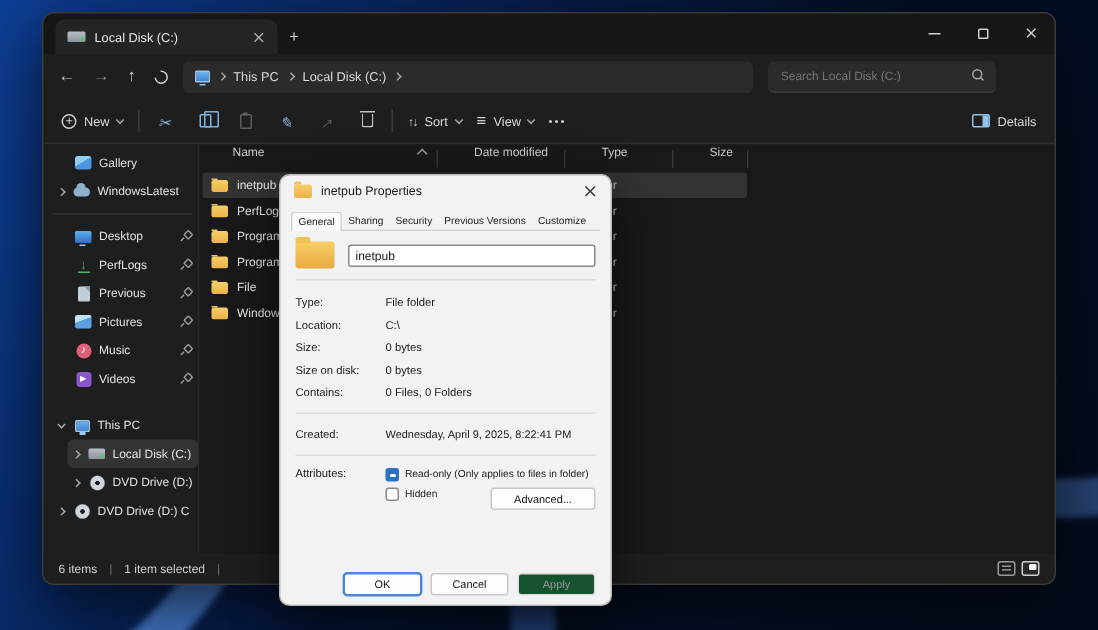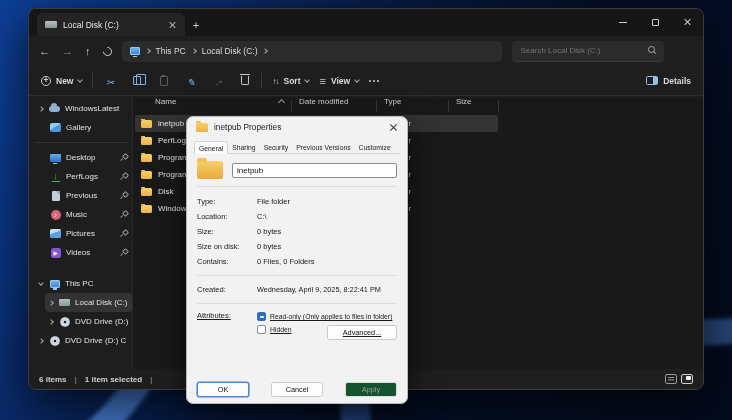--- a/index.html
+++ b/index.html
@@ -55,21 +55,21 @@
   .i-monitor::after{content:"";position:absolute;left:2px;bottom:-3px;width:4px;height:1.5px;background:#9bc6ef;}
   .search{width:152px;height:21px;background:#2b2b2b;border-radius:4px;border-bottom:1px solid #3a3a3a;
     display:flex;align-items:center;padding:0 7px;gap:5px;}
   .search input{flex:1;background:transparent;border:none;outline:none;color:#9c9c9c;font-size:8px;min-width:0;}
   .i-search{position:relative;width:9px;height:9px;flex:0 0 auto;}
   .i-search::before{content:"";position:absolute;left:0;top:0;width:5px;height:5px;border:1.1px solid #a8a8a8;border-radius:50%;}
   .i-search::after{content:"";position:absolute;left:5.5px;top:5.5px;width:3px;height:1.1px;background:#a8a8a8;transform:rotate(45deg);}
 
   .cmdbar{position:absolute;left:0;top:57px;right:0;height:30px;display:flex;align-items:center;padding:0 12px;gap:10px;
     border-bottom:1px solid #2d2d2d;}
-  .cbtn{display:flex;align-items:center;gap:5px;color:#dadada;font-size:8.5px;font-weight:bold;}
+  .cbtn{display:flex;align-items:center;gap:5px;color:#dadada;font-size:8.5px;}
   .i-new{position:relative;width:10px;height:10px;border:1px solid #cfcfcf;border-radius:50%;}
   .i-new::before{content:"+";position:absolute;left:1.6px;top:-1.6px;font-size:8.5px;color:#cfcfcf;}
   .vdiv{width:1px;height:15px;background:#3a3a3a;}
   .tools{display:flex;gap:14px;align-items:center;}
   .ic16{width:13px;height:13px;display:flex;align-items:center;justify-content:center;}
   .i-cut::before{content:"✂";color:#7fb2e0;font-size:10px;}
   .i-copy{position:relative;width:8px;height:9px;border:1px solid #7fb2e0;border-radius:1px;}
   .i-copy::before{content:"";position:absolute;left:2px;top:-3px;width:8px;height:9px;border:1px solid #7fb2e0;border-radius:1px;}
   .i-paste{position:relative;width:8px;height:10px;border:1px solid #5c5c5c;border-radius:1px;}
   .i-paste::before{content:"";position:absolute;left:1.5px;top:-2px;width:3px;height:2px;background:#5c5c5c;}
@@ -116,37 +116,37 @@
   .i-videos{width:10px;height:10px;border-radius:2.5px;background:#8a55cf;color:#fff;font-size:5.5px;display:flex;align-items:center;justify-content:center;}
   .i-videos::before{content:"▶";}
   .i-folder-s{width:11px;height:8px;background:linear-gradient(#f6cf66,#ecb24d);border-radius:1.5px;position:relative;}
   .i-folder-s::before{content:"";position:absolute;left:0;top:-1.6px;width:4.4px;height:2px;background:#ecbf58;border-radius:1.5px 1.5px 0 0;}
   .i-drive{width:12px;height:7px;background:linear-gradient(#b8bec6,#8d949c);border-radius:1px;position:relative;}
   .i-drive::after{content:"";position:absolute;right:1.4px;bottom:1.2px;width:1.6px;height:1.6px;border-radius:50%;background:#3fd16a;}
   .i-dvd{width:10px;height:10px;border-radius:50%;background:radial-gradient(circle at 50% 50%,#1e1e1e 0 1.4px,#cfd6dd 1.6px 4.4px,#9aa3ac 4.6px);}
 
   .filearea{flex:1;position:relative;background:#191919;}
   .cols{position:relative;height:18px;display:flex;align-items:flex-start;color:#cbcbcb;font-size:8px;}
-  .cols .c{padding-left:8px;white-space:nowrap;}
+  .cols .c{padding-left:25px;white-space:nowrap;}
   .c-name{width:158px;padding-left:22px !important;position:relative;}
   .c-date{width:85px;}
   .c-type{width:72px;}
   .c-size{width:50px;}
   .csep{position:absolute;top:3px;width:1px;height:12px;background:#343434;}
   .sortmark{position:absolute;left:146px;top:1px;width:5px;height:5px;}
   .sortmark::before{content:"";position:absolute;left:0;top:2px;width:4px;height:4px;border-left:1px solid #9a9a9a;border-top:1px solid #9a9a9a;transform:rotate(45deg);}
   .frow{position:relative;display:flex;align-items:center;height:17px;color:#e4e4e4;font-size:8px;margin:0 2px;border-radius:2px;}
   .frow.sel{background:#333333;width:363px;}
   .frow .cell{white-space:nowrap;overflow:hidden;}
   .f-name{width:156px;display:flex;align-items:center;gap:6px;padding-left:6px;}
   .f-date{width:85px;color:#c6c6c6;}
   .f-type{width:72px;color:#c6c6c6;}
 
   .statusbar{position:absolute;left:0;bottom:0;right:0;height:20px;display:flex;align-items:center;
-    padding:0 10px;color:#cfcfcf;font-size:8px;gap:8px;background:#1e1e1e;font-weight:bold;}
+    padding:0 10px;color:#cfcfcf;font-size:8px;gap:8px;background:#1e1e1e;}
   .statusbar .dv{color:#6f6f6f;}
   .viewtggl{display:flex;gap:4px;}
   .i-vlist{width:12px;height:10px;border:1px solid #9a9a9a;border-radius:2px;position:relative;}
   .i-vlist::before{content:"";position:absolute;left:2px;top:2px;width:6px;height:1px;background:#9a9a9a;box-shadow:0 2.4px 0 #9a9a9a;}
   .i-vthumb{width:12px;height:10px;border:1px solid #cfcfcf;border-radius:2px;background:#2a2a2a;position:relative;}
   .i-vthumb::before{content:"";position:absolute;right:1.4px;top:1.4px;width:5px;height:4px;background:#f2f2f2;border-radius:1px;}
 
   
   .dlg{position:absolute;left:186px;top:116px;width:222px;height:288px;background:#f2f2f2;border:1px solid #b9b9b9;
     border-radius:7px;box-shadow:0 10px 30px rgba(0,0,0,.6);z-index:6;color:#1a1a1a;overflow:hidden;}
@@ -164,34 +164,34 @@
   .name-row{display:flex;align-items:center;gap:9px;}
   .i-folder-big{width:26px;height:18px;background:linear-gradient(#f7d067,#eaa93f);border-radius:2px;position:relative;flex:0 0 auto;}
   .i-folder-big::before{content:"";position:absolute;left:0;top:-3.4px;width:10px;height:4px;background:#f0c254;border-radius:2px 2px 0 0;}
   .name-row input{flex:1;height:15px;border:1px solid #8a8a8a;border-radius:2px;font-size:8px;padding:0 4px;background:#fff;color:#111;}
   .dhr{height:1px;background:#dcdcdc;border:none;margin:7px 0;}
   .dhr.short{margin:6px 0;}
   .fld{display:flex;font-size:7.5px;height:15px;align-items:center;}
   .fld .fl{width:60px;flex:0 0 auto;}
   .fld .fv{flex:1;white-space:nowrap;}
   .created .fv{font-size:7.3px;}
-  .attr{display:flex;font-size:7.5px;margin-top:2px;text-decoration:underline;}
+  .attr{display:flex;font-size:7.5px;margin-top:2px;}
   .attr .fl{width:60px;flex:0 0 auto;padding-top:1px;}
   .attr-right{flex:1;}
   .ck-line{display:flex;align-items:center;gap:4px;height:13px;}
   .ckbox{width:9px;height:9px;border-radius:2px;flex:0 0 auto;position:relative;}
   .ck-ind{background:#2f6fc1;border:1px solid #2f6fc1;}
   .ck-ind::before{content:"";position:absolute;left:2px;top:3.4px;width:4px;height:1.4px;background:#fff;border-radius:1px;}
   .ck-off{background:#fff;border:1px solid #8a8a8a;}
   .ck-lbl{font-size:6.8px;white-space:nowrap;}
   .adv-row{display:flex;justify-content:flex-end;margin-top:1px;}
   .btn{height:15px;display:flex;align-items:center;justify-content:center;font-size:7.3px;border-radius:2.5px;
     background:#fdfdfd;border:1px solid #c9c9c9;color:#111;}
   .btn-adv{width:70px;margin-top:-12px;}
-  .dlg-foot{position:absolute;right:10px;bottom:6px;display:flex;gap:22px;}
+  .dlg-foot{position:absolute;right:10px;bottom:6px;display:flex;gap:6px;}
   .dlg-foot .btn{width:52px;}
   .btn-ok{border:1px solid #4a86d8;box-shadow:0 0 0 .6px #4a86d8;}
   .btn-apply{color:#9b9b9b;background:#14532d;border-color:#dedede;}
 </style>
 </head>
 <body>
 
 <div class="screen">
   <div class="ribbon r1"></div>
   <div class="ribbon r2"></div>
@@ -287,35 +287,35 @@
         </div>
       <div class="spacer"></div>
       <div class="cbtn">
         <span class="i-details"></span>
         <span>Details</span>
       </div>
     </div>
 
     <div class="main">
       <div class="sidebar">
+        <div class="side-item indent1">
+          <span class="sic">
+              <span class="i-gallery"></span>
+            </span>
+          <span class="lbl">Gallery</span>
+        </div>
         <div class="side-item">
           <span class="exp">
               <span class="chev r"></span>
             </span>
           <span class="sic">
               <span class="i-cloud"></span>
             </span>
           <span class="lbl">WindowsLatest</span>
         </div>
-        <div class="side-item indent1">
-          <span class="sic">
-              <span class="i-gallery"></span>
-            </span>
-          <span class="lbl">Gallery</span>
-        </div>
         <div class="side-sep"></div>
         <div class="side-item indent1">
           <span class="sic">
               <span class="i-desktop"></span>
             </span>
           <span class="lbl">Desktop</span>
           <span class="pin"></span>
         </div>
         <div class="side-item indent1">
           <span class="sic">
@@ -326,30 +326,30 @@
         </div>
         <div class="side-item indent1">
           <span class="sic">
               <span class="i-doc"></span>
             </span>
           <span class="lbl">Previous</span>
           <span class="pin"></span>
         </div>
         <div class="side-item indent1">
           <span class="sic">
+              <span class="i-pics"></span>
+            </span>
+          <span class="lbl">Pictures</span>
+          <span class="pin"></span>
+        </div>
+        <div class="side-item indent1">
+          <span class="sic">
               <span class="i-music"></span>
             </span>
           <span class="lbl">Music</span>
-          <span class="pin"></span>
-        </div>
-        <div class="side-item indent1">
-          <span class="sic">
-              <span class="i-pics"></span>
-            </span>
-          <span class="lbl">Pictures</span>
           <span class="pin"></span>
         </div>
         <div class="side-item indent1">
           <span class="sic">
               <span class="i-videos"></span>
             </span>
           <span class="lbl">Videos</span>
           <span class="pin"></span>
         </div>
         <div class="side-gap"></div>
@@ -430,21 +430,21 @@
           <span class="cell f-name">
               <span class="i-folder-s"></span>
               <span>Program Files (x86)</span>
             </span>
           <span class="cell f-date"></span>
           <span class="cell f-type">File folder</span>
         </div>
         <div class="frow">
           <span class="cell f-name">
               <span class="i-folder-s"></span>
-              <span>Disk</span>
+              <span>File</span>
             </span>
           <span class="cell f-date"></span>
           <span class="cell f-type">File folder</span>
         </div>
         <div class="frow">
           <span class="cell f-name">
               <span class="i-folder-s"></span>
               <span>Windows</span>
             </span>
           <span class="cell f-date"></span>

